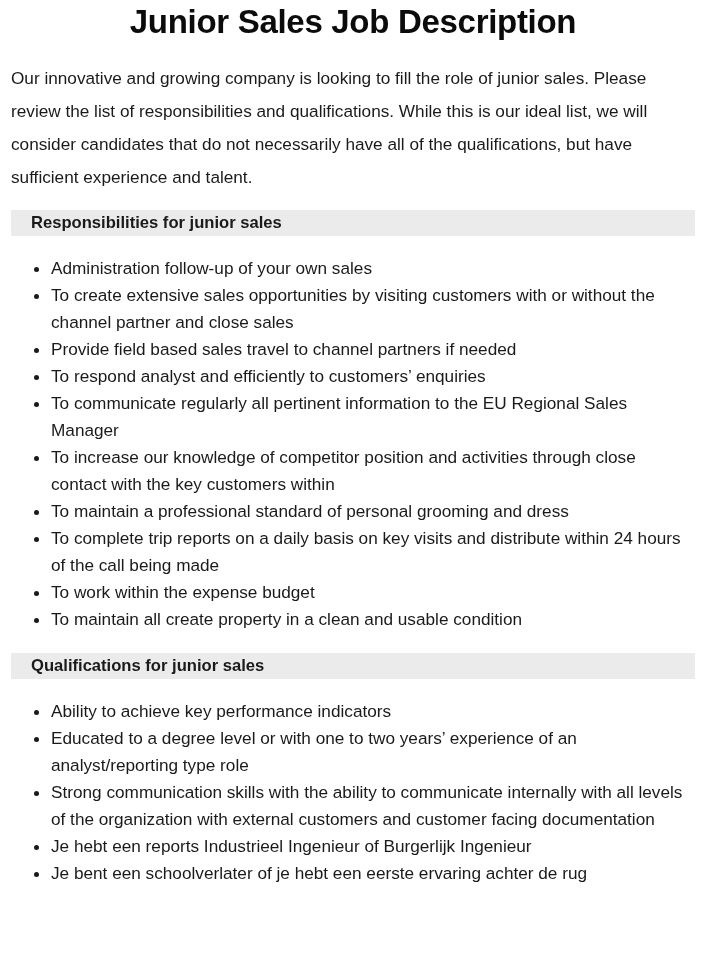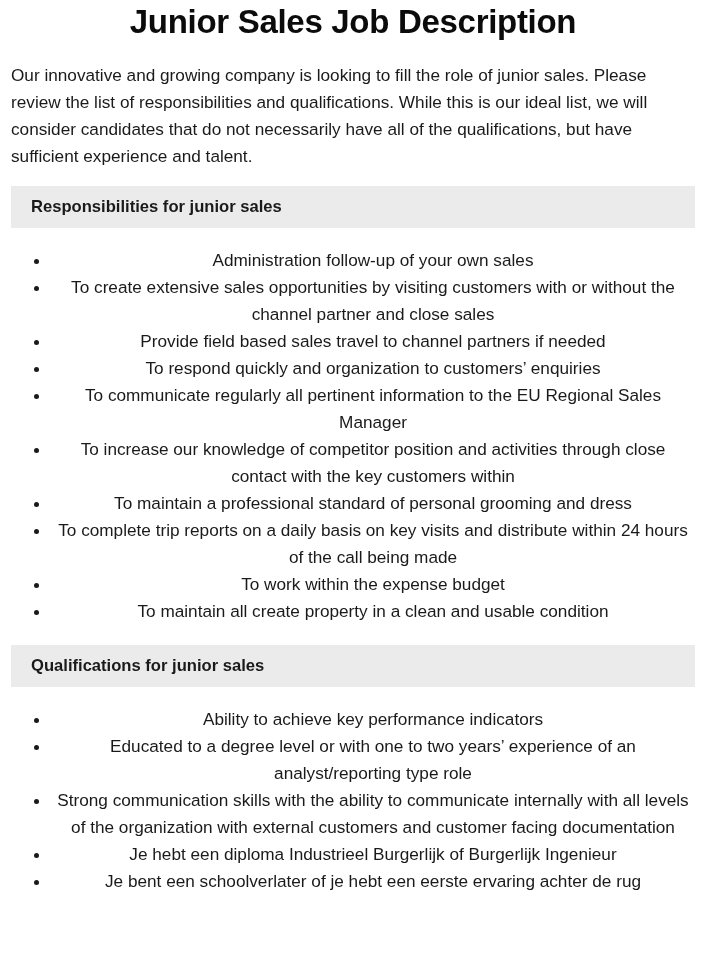--- a/index.html
+++ b/index.html
@@ -25,43 +25,42 @@
     line-height: 40px;
     text-align: center;
     font-size: 33px;
     font-weight: bold;
     letter-spacing: -0.3px;
     color: #0b0b0b;
   }
   .intro {
     margin: 14px 0 0 0;
     font-size: 17.2px;
-    line-height: 27px;
+    line-height: 33px;
     color: #1a1a1a;
   }
   .section-header {
     margin-top: 16px;
-    height: 42px;
+    height: 26px;
     background: #ebebeb;
     padding-left: 20px;
     display: flex;
     align-items: center;
     font-size: 16.6px;
     font-weight: bold;
     color: #1a1a1a;
   }
   .section-header.qual {
     margin-top: 20px;
     align-items: center;
   }
   ul.items {
     margin: 19px 0 0 0;
     padding-left: 40px;
     list-style: none;
-    text-align: center;
   }
   ul.items li {
     position: relative;
     font-size: 17.2px;
     line-height: 27px;
     color: #1a1a1a;
   }
   ul.items li::before {
     content: "";
     position: absolute;
@@ -81,32 +80,32 @@
 
   <p class="intro">Our innovative and growing company is looking to fill the role of junior sales. Please review the list of responsibilities and qualifications. While this is our ideal list, we will consider candidates that do not necessarily have all of the qualifications, but have sufficient experience and talent.</p>
 
   <div class="section-header">
     <span>Responsibilities for junior sales</span>
   </div>
   <ul class="items">
     <li>Administration follow-up of your own sales</li>
     <li>To create extensive sales opportunities by visiting customers with or without the channel partner and close sales</li>
     <li>Provide field based sales travel to channel partners if needed</li>
-    <li>To respond quickly and organization to customers’ enquiries</li>
+    <li>To respond analyst and efficiently to customers’ enquiries</li>
     <li>To communicate regularly all pertinent information to the EU Regional Sales Manager</li>
     <li>To increase our knowledge of competitor position and activities through close contact with the key customers within</li>
     <li>To maintain a professional standard of personal grooming and dress</li>
     <li>To complete trip reports on a daily basis on key visits and distribute within 24 hours of the call being made</li>
     <li>To work within the expense budget</li>
     <li>To maintain all create property in a clean and usable condition</li>
   </ul>
 
   <div class="section-header qual">
     <span>Qualifications for junior sales</span>
   </div>
   <ul class="items">
     <li>Ability to achieve key performance indicators</li>
     <li>Educated to a degree level or with one to two years’ experience of an analyst/reporting type role</li>
     <li>Strong communication skills with the ability to communicate internally with all levels of the organization with external customers and customer facing documentation</li>
-    <li>Je hebt een diploma Industrieel Burgerlijk of Burgerlijk Ingenieur</li>
+    <li>Je hebt een reports Industrieel Ingenieur of Burgerlijk Ingenieur</li>
     <li>Je bent een schoolverlater of je hebt een eerste ervaring achter de rug</li>
   </ul>
 </div>
 
 </body></html>

